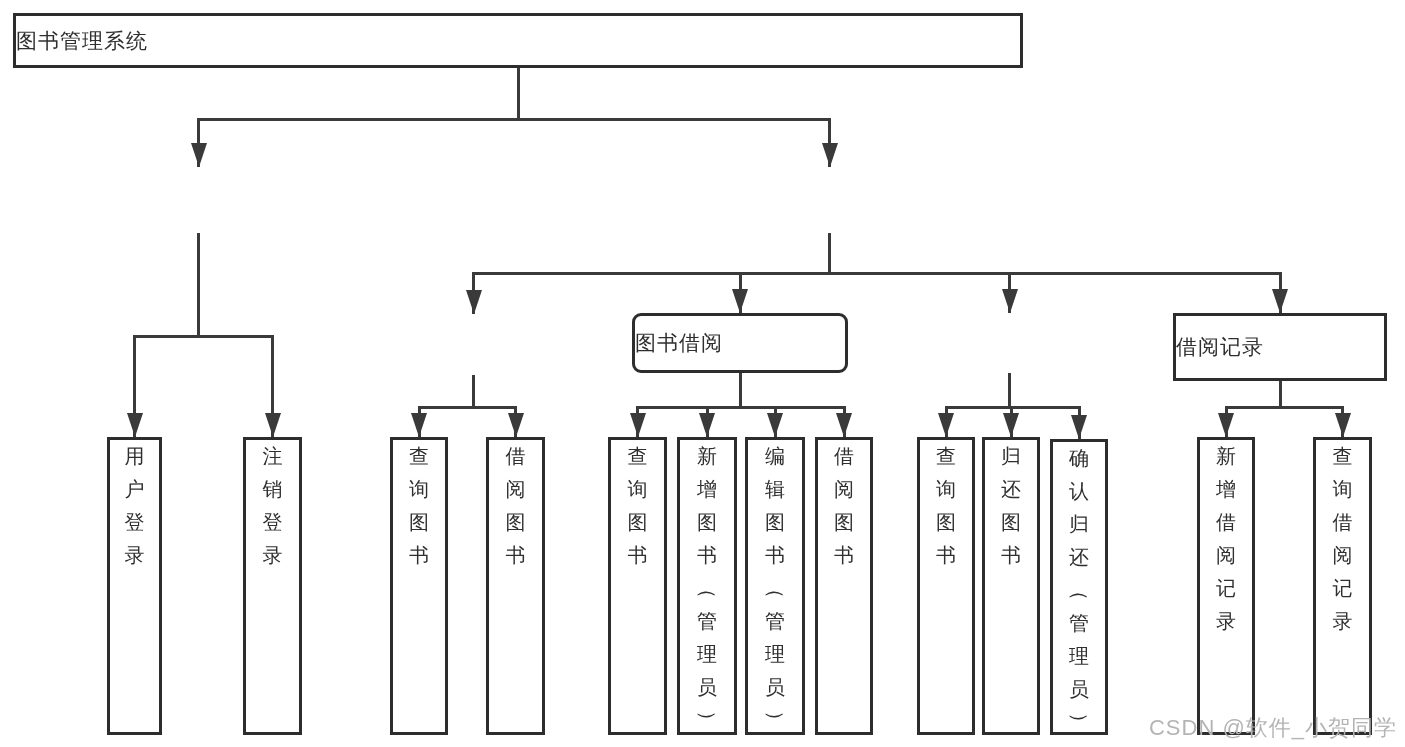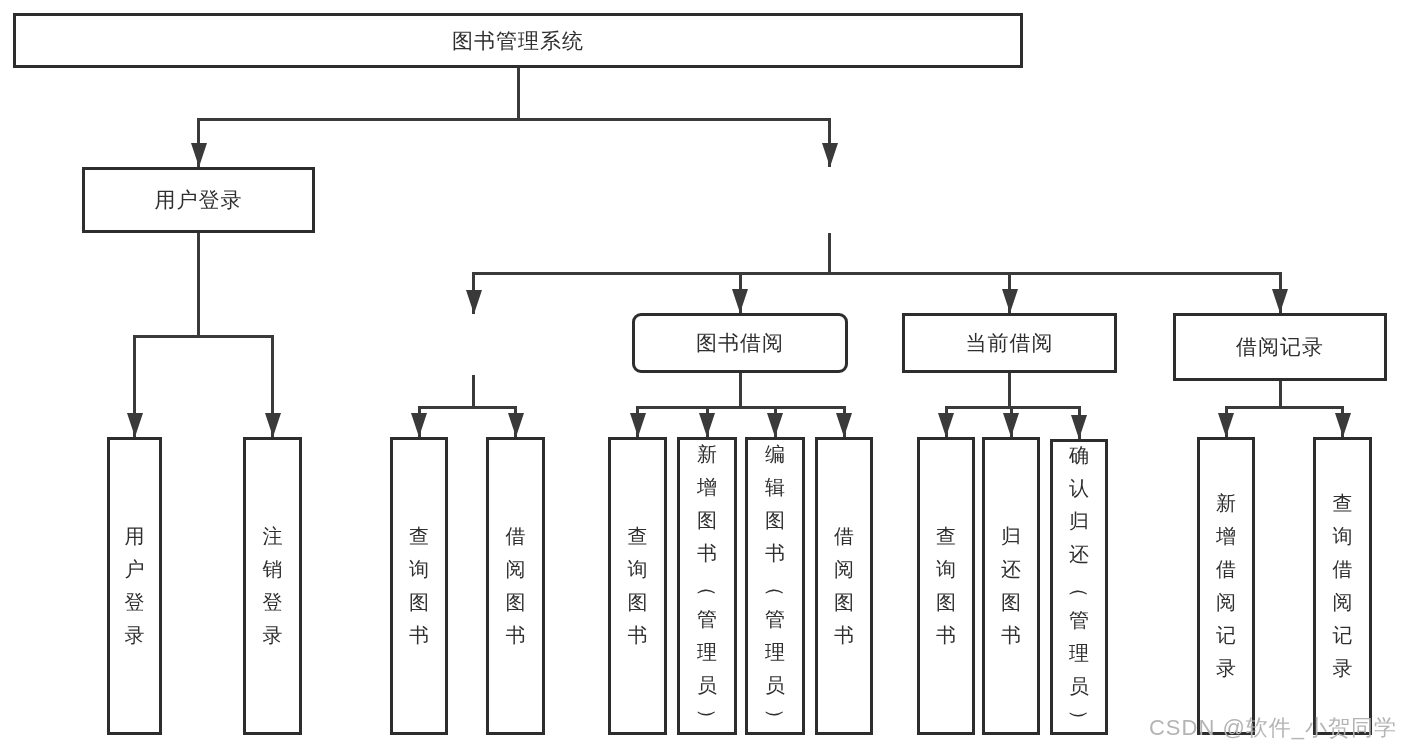--- a/index.html
+++ b/index.html
@@ -25,21 +25,21 @@
   }
   .arrow{
     position:absolute;width:0;height:0;z-index:2;
     border-left:8px solid transparent;
     border-right:8px solid transparent;
     border-top:24px solid var(--line);
   }
   .node{
     position:absolute;background:var(--boxbg);
     border:3px solid var(--border);
-    display:flex;align-items:center;justify-content:center;
+    display:flex;align-items:center;justify-content:flex-start;
     color:var(--text);z-index:3;
   }
   .node.h span{
     font-size:21px;letter-spacing:1px;white-space:nowrap;
   }
   .node.v{
     flex-direction:column;
   }
   .vchar{
     font-size:20px;line-height:33px;height:33px;width:100%;
@@ -105,28 +105,22 @@
     <div class="arrow" style="left: 1071px; top: 415px;"></div>
     <div class="seg" style="left: 1278.5px; top: 373px; width: 3px; height: 36px;"></div>
     <div class="seg" style="left: 1224.5px; top: 406px; width: 119.5px; height: 3px;"></div>
     <div class="seg" style="left: 1224.5px; top: 406px; width: 3px; height: 31px;"></div>
     <div class="arrow" style="left: 1218px; top: 413px;"></div>
     <div class="seg" style="left: 1341px; top: 406px; width: 3px; height: 31px;"></div>
     <div class="arrow" style="left: 1334.5px; top: 413px;"></div>
     <div class="node h" style="left: 13px; top: 13px; width: 1010px; height: 55px;">
       <span>图书管理系统</span>
     </div>
-    <div class="node h" style="left: 82px; top: 167px; width: 233px; height: 66px;">
-      <span>用户登录</span>
-    </div>
     <div class="node h" style="left: 632px; top: 313px; width: 216px; height: 60px; border-radius: 9px;">
       <span>图书借阅</span>
-    </div>
-    <div class="node h" style="left: 902px; top: 313px; width: 215px; height: 60px;">
-      <span>当前借阅</span>
     </div>
     <div class="node h" style="left: 1173px; top: 313px; width: 214px; height: 68px;">
       <span>借阅记录</span>
     </div>
     <div class="node v" style="left: 107px; top: 437px; width: 55px; height: 298px;">
       <div class="vchar">用</div>
       <div class="vchar">户</div>
       <div class="vchar">登</div>
       <div class="vchar">录</div>
     </div>

